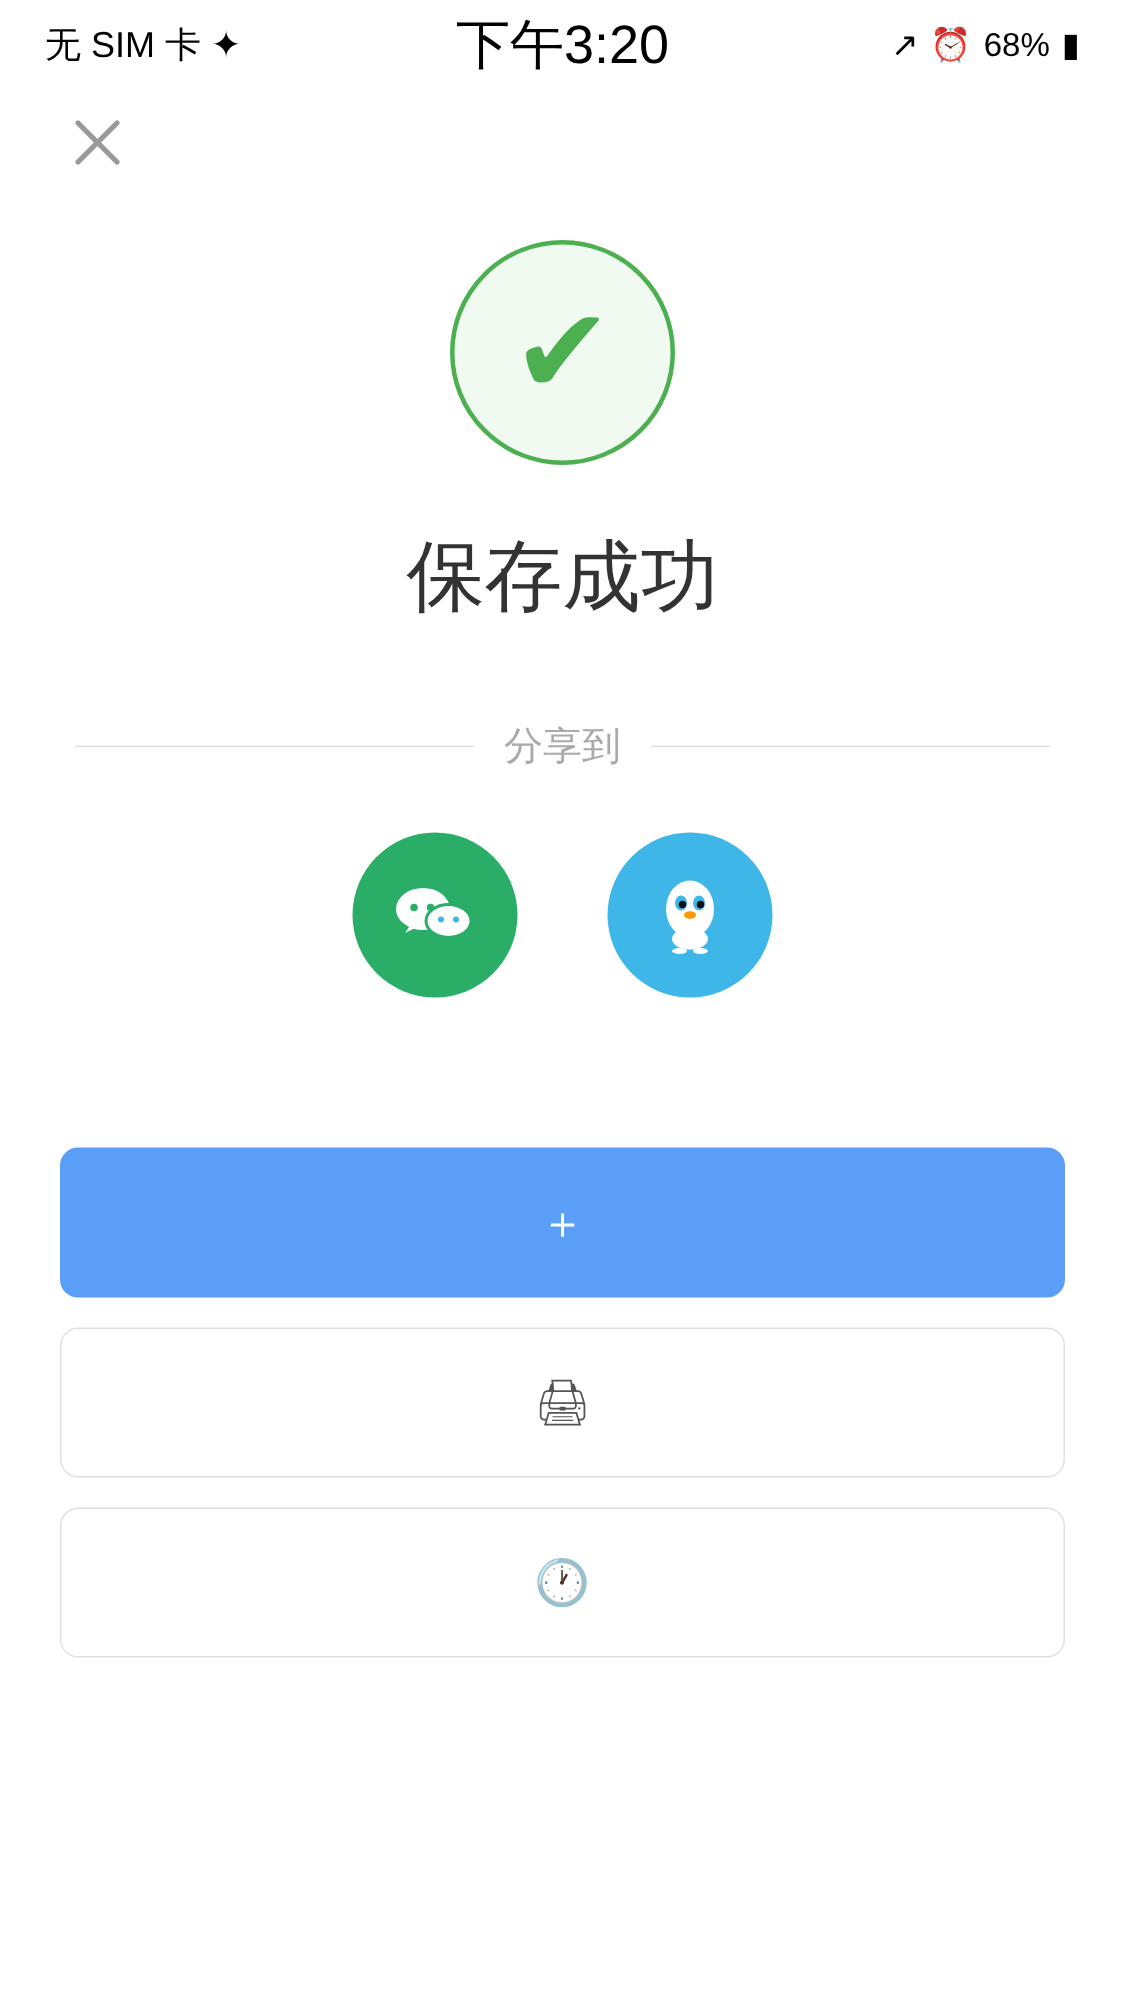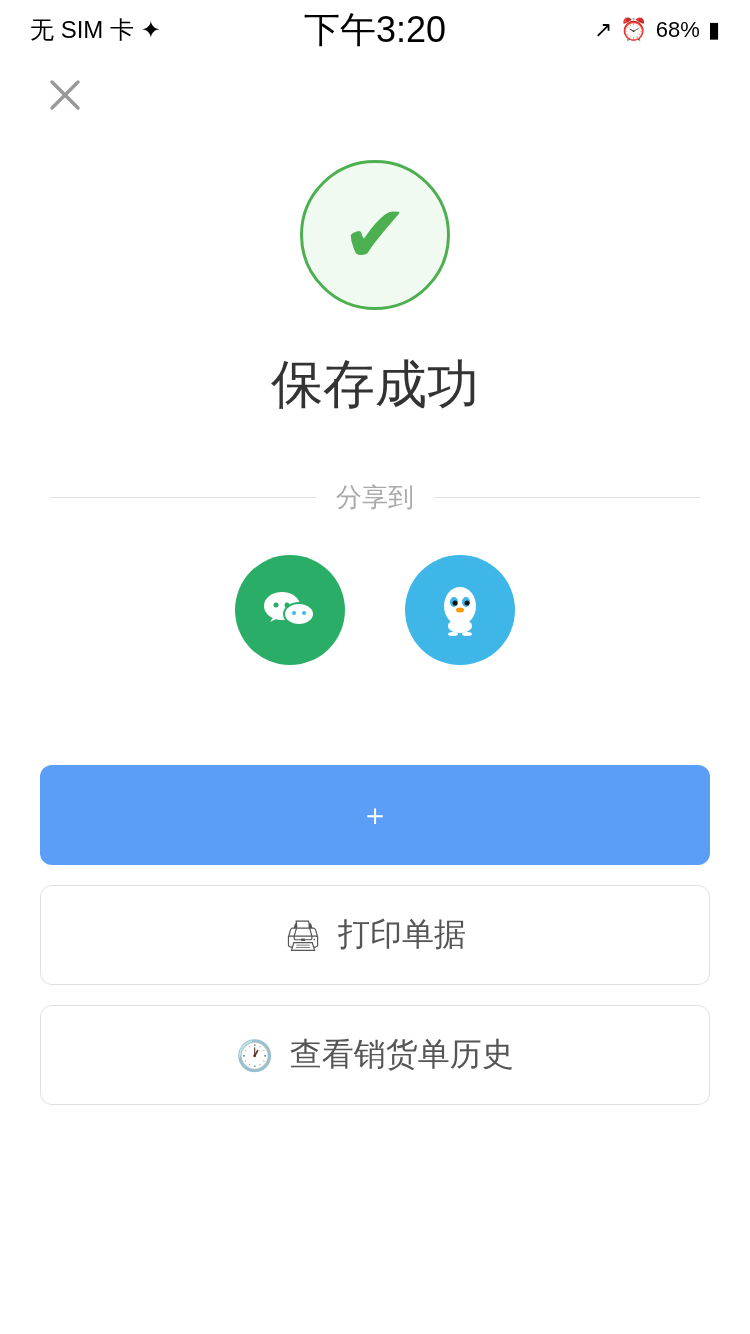--- a/index.html
+++ b/index.html
@@ -257,23 +257,21 @@
   </div>
 
   <div class="action-buttons">
 
     <button class="btn btn-primary">
       <span class="btn-icon">＋</span>
     </button>
 
     <button class="btn btn-secondary">
       <span class="btn-icon">🖨</span>
-      <span>打印单据</span>
     </button>
 
     <button class="btn btn-secondary">
       <span class="btn-icon">🕐</span>
-      <span>查看销货单历史</span>
     </button>
 
   </div>
 
 </div>
 
 </body></html>

